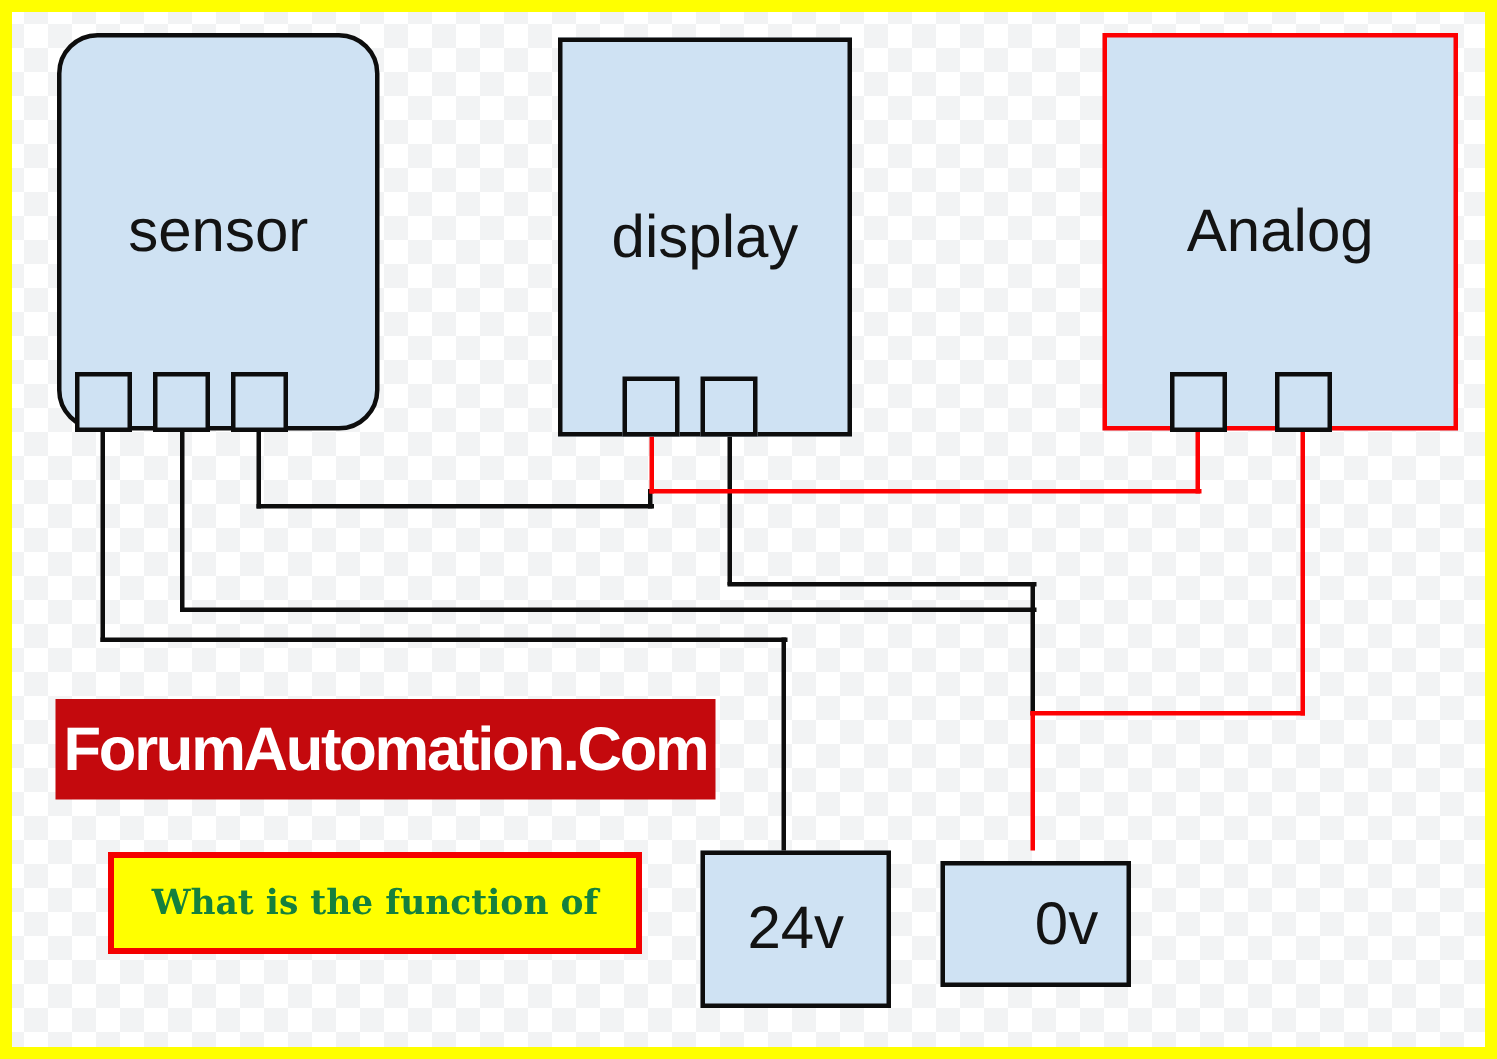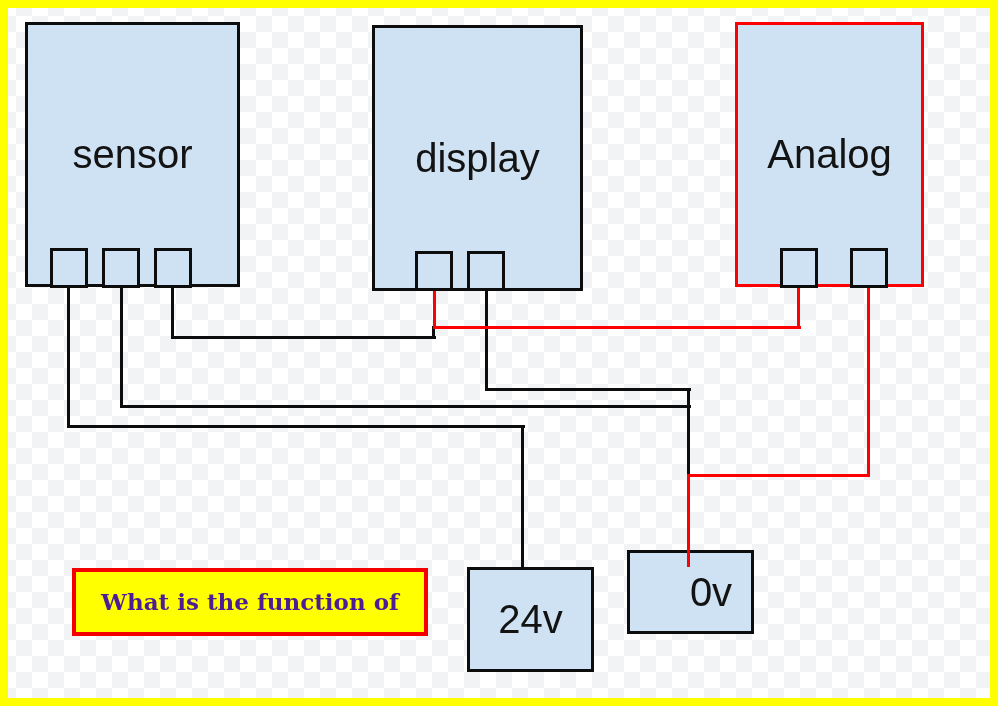--- a/index.html
+++ b/index.html
@@ -28,45 +28,45 @@
   .banner{
     position:absolute;left:37px;top:466px;width:440px;height:67px;background:#c4090d;z-index:5;
     display:flex;align-items:center;justify-content:center;
   }
   .banner span{font-weight:700;font-size:41px;letter-spacing:-1.5px;color:#ffffff;white-space:nowrap;}
   .question{
     position:absolute;left:72px;top:568px;width:356px;height:68px;background:#ffff00;
     border:4px solid #f40000;box-sizing:border-box;z-index:5;
     display:flex;align-items:center;justify-content:center;
     font-family:"DejaVu Serif",serif;font-weight:700;font-size:23px;line-height:1.22;
-    color:#4c1d95;text-align:center;
+    color:#15803d;text-align:center;
   }
 </style>
 </head>
 <body>
 
 <div class="stage">
 
-  <div class="comp" style="left:25px;top:22px;width:215px;height:265px;">
+  <div class="comp" style="left:38px;top:22px;width:215px;height:265px;border-radius:27px;">
     <span class="lbl">sensor</span>
   </div>
 
-  <div class="comp" style="left:372px;top:25px;width:211px;height:266px;">
+  <div class="comp" style="left:372px;top:25px;width:196px;height:266px;">
     <span class="lbl">display</span>
   </div>
 
-  <div class="comp analog" style="left:735px;top:22px;width:189px;height:265px;">
+  <div class="comp analog" style="left:735px;top:22px;width:237px;height:265px;">
     <span class="lbl">Analog</span>
   </div>
 
   <div class="comp" style="left:467px;top:567px;width:127px;height:105px;">
     <span class="lbl">24v</span>
   </div>
 
-  <div class="comp" style="left:627px;top:550px;width:127px;height:84px;padding-left:41px;">
+  <div class="comp" style="left:627px;top:574px;width:127px;height:84px;padding-left:41px;">
     <span class="lbl">0v</span>
   </div>
 
   <div class="term" style="left:50px;top:248px;"></div>
   <div class="term" style="left:102px;top:248px;"></div>
   <div class="term" style="left:154px;top:248px;"></div>
   <div class="term" style="left:415px;top:251px;"></div>
   <div class="term" style="left:467px;top:251px;"></div>
   <div class="term" style="left:780px;top:248px;"></div>
   <div class="term" style="left:850px;top:248px;"></div>
@@ -87,19 +87,22 @@
   <div class="w b" style="left:687px;top:388px;width:3px;height:89px;"></div>
 
   <div class="w r" style="left:433px;top:291px;width:3px;height:38px;"></div>
   <div class="w r" style="left:433px;top:326px;width:368px;height:3px;"></div>
   <div class="w r" style="left:797px;top:287px;width:3px;height:42px;"></div>
 
   <div class="w r" style="left:867px;top:287px;width:3px;height:190px;"></div>
   <div class="w r" style="left:687px;top:474px;width:183px;height:3px;"></div>
   <div class="w r" style="left:687px;top:474px;width:3px;height:93px;"></div>
 
+  <div class="banner">
+    <span>ForumAutomation.Com</span>
+  </div>
 
   <div class="question">
     <div>What is the function of</div>
   </div>
 
   <div class="frame"></div>
 </div>
 
 </body></html>

